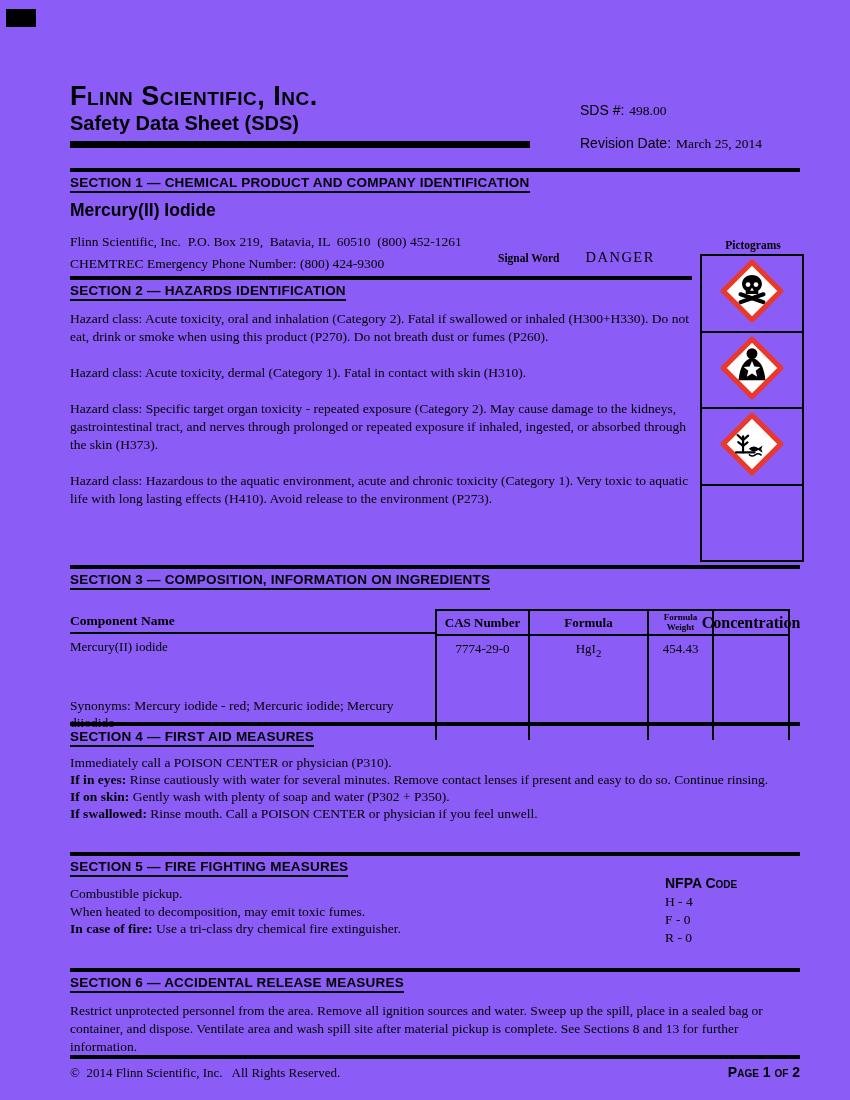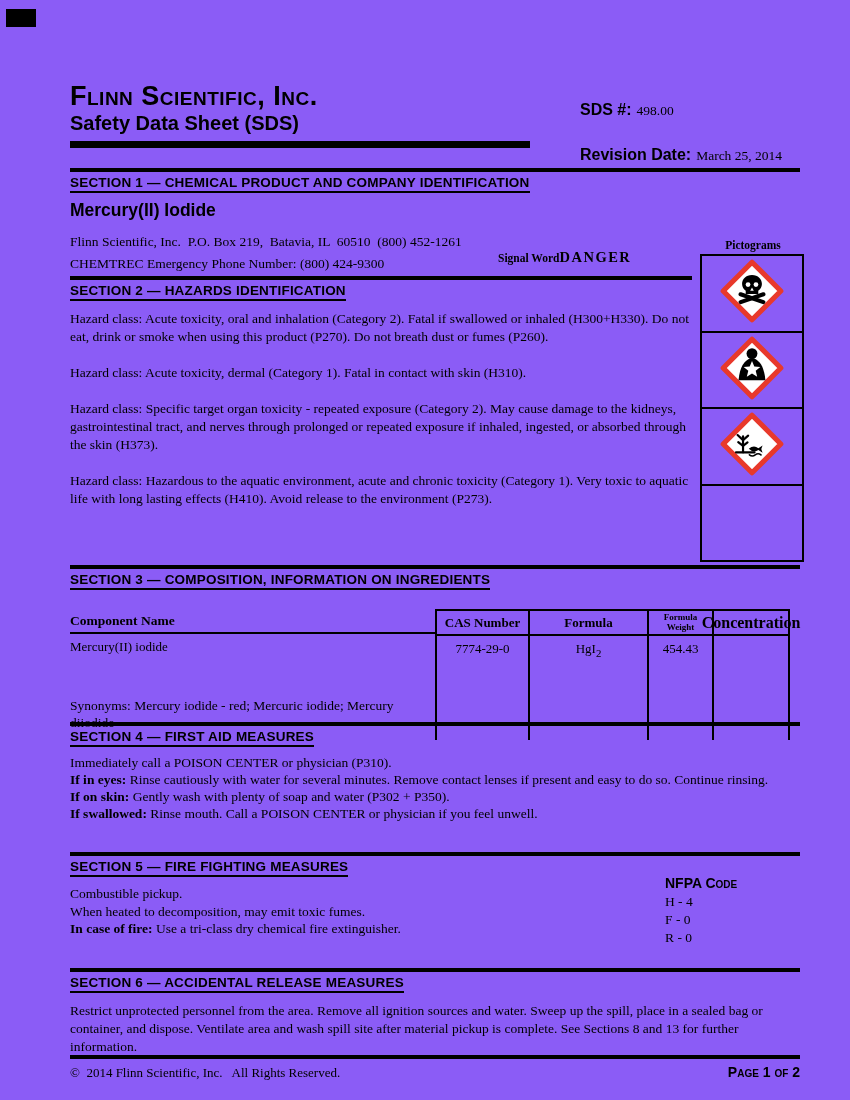--- a/index.html
+++ b/index.html
@@ -22,42 +22,42 @@
     font-variant: small-caps; font-size: 27px; letter-spacing: 0.5px; line-height: 28px;
   }
   .doc-title {
     font-family: "Liberation Sans", sans-serif; font-weight: bold;
     font-size: 20px; line-height: 24px; margin-top: 1px;
   }
   .brand-bar { width: 460px; height: 7px; background: #000; margin-top: 6px; }
 
   .hdr-right { position: absolute; left: 580px; top: 101px; width: 240px; }
   .hdr-row { line-height: 18px; }
-  .hdr-row + .hdr-row { margin-top: 26px; }
-  .hdr-label { font-family: "Liberation Sans", sans-serif; font-weight: bold; font-size: 16px; }
+  .hdr-row + .hdr-row { margin-top: 14px; }
+  .hdr-label { font-family: "Liberation Sans", sans-serif; font-weight: normal; font-size: 14px; }
   .hdr-value { font-size: 13.5px; margin-left: 5px; }
 
   
   .sec { position: absolute; left: 70px; }
   .sec-rule { height: 4px; background: #000; }
   .sec-title {
     display: inline-block; margin-top: 3px;
     font-family: "Liberation Sans", sans-serif; font-weight: bold; font-size: 13.5px;
     letter-spacing: 0.2px; border-bottom: 2px solid #000; padding-bottom: 1px;
   }
 
   
   #sec1 { top: 168px; width: 730px; }
   .product-name { font-family: "Liberation Sans", sans-serif; font-weight: bold; font-size: 17.5px; margin-top: 7px; }
   .addr-line { font-size: 13.5px; margin-top: 13px; }
   .chemtrec-line { font-size: 13.5px; margin-top: 6px; }
 
   .signal-block { position: absolute; left: 498px; top: 248px; width: 200px; white-space: nowrap; }
   .signal-label { font-weight: bold; font-size: 11.5px; }
-  .signal-word { font-weight: bold; font-size: 14.5px; letter-spacing: 1.5px; }
+  .signal-word { font-weight: normal; font-size: 14.5px; letter-spacing: 1.5px; margin-left: 26px; }
 
   
   .picto-wrap { position: absolute; left: 700px; top: 239px; width: 106px; }
   .picto-label { text-align: center; font-weight: bold; font-size: 11.5px; }
   .picto-box { margin-top: 3px; width: 104px; height: 308px; border: 2px solid #000; display: flex; flex-direction: column; }
   .picto-cell { flex: 1; display: flex; align-items: center; justify-content: center; }
   .picto-cell + .picto-cell { border-top: 2px solid #000; }
 
   
   #sec2 { top: 276px; width: 622px; }

